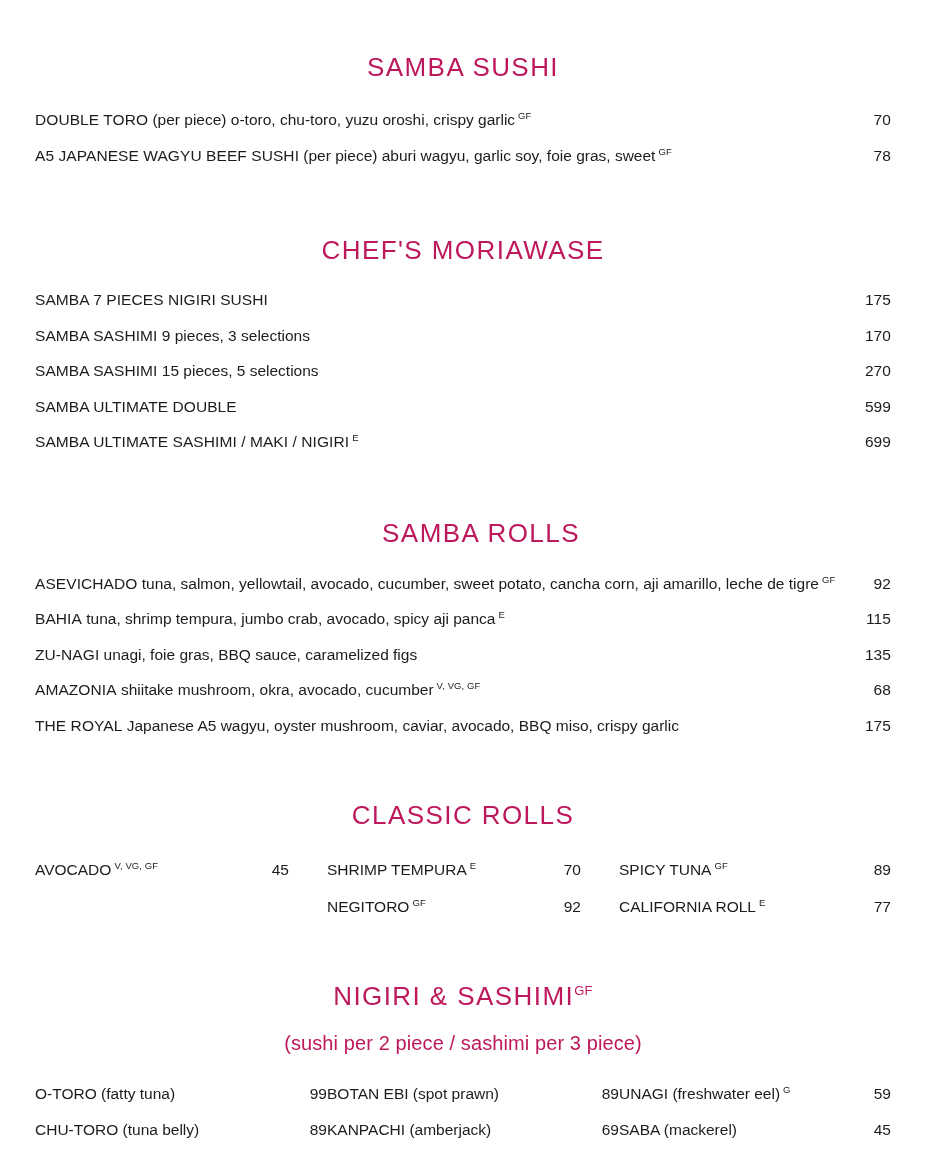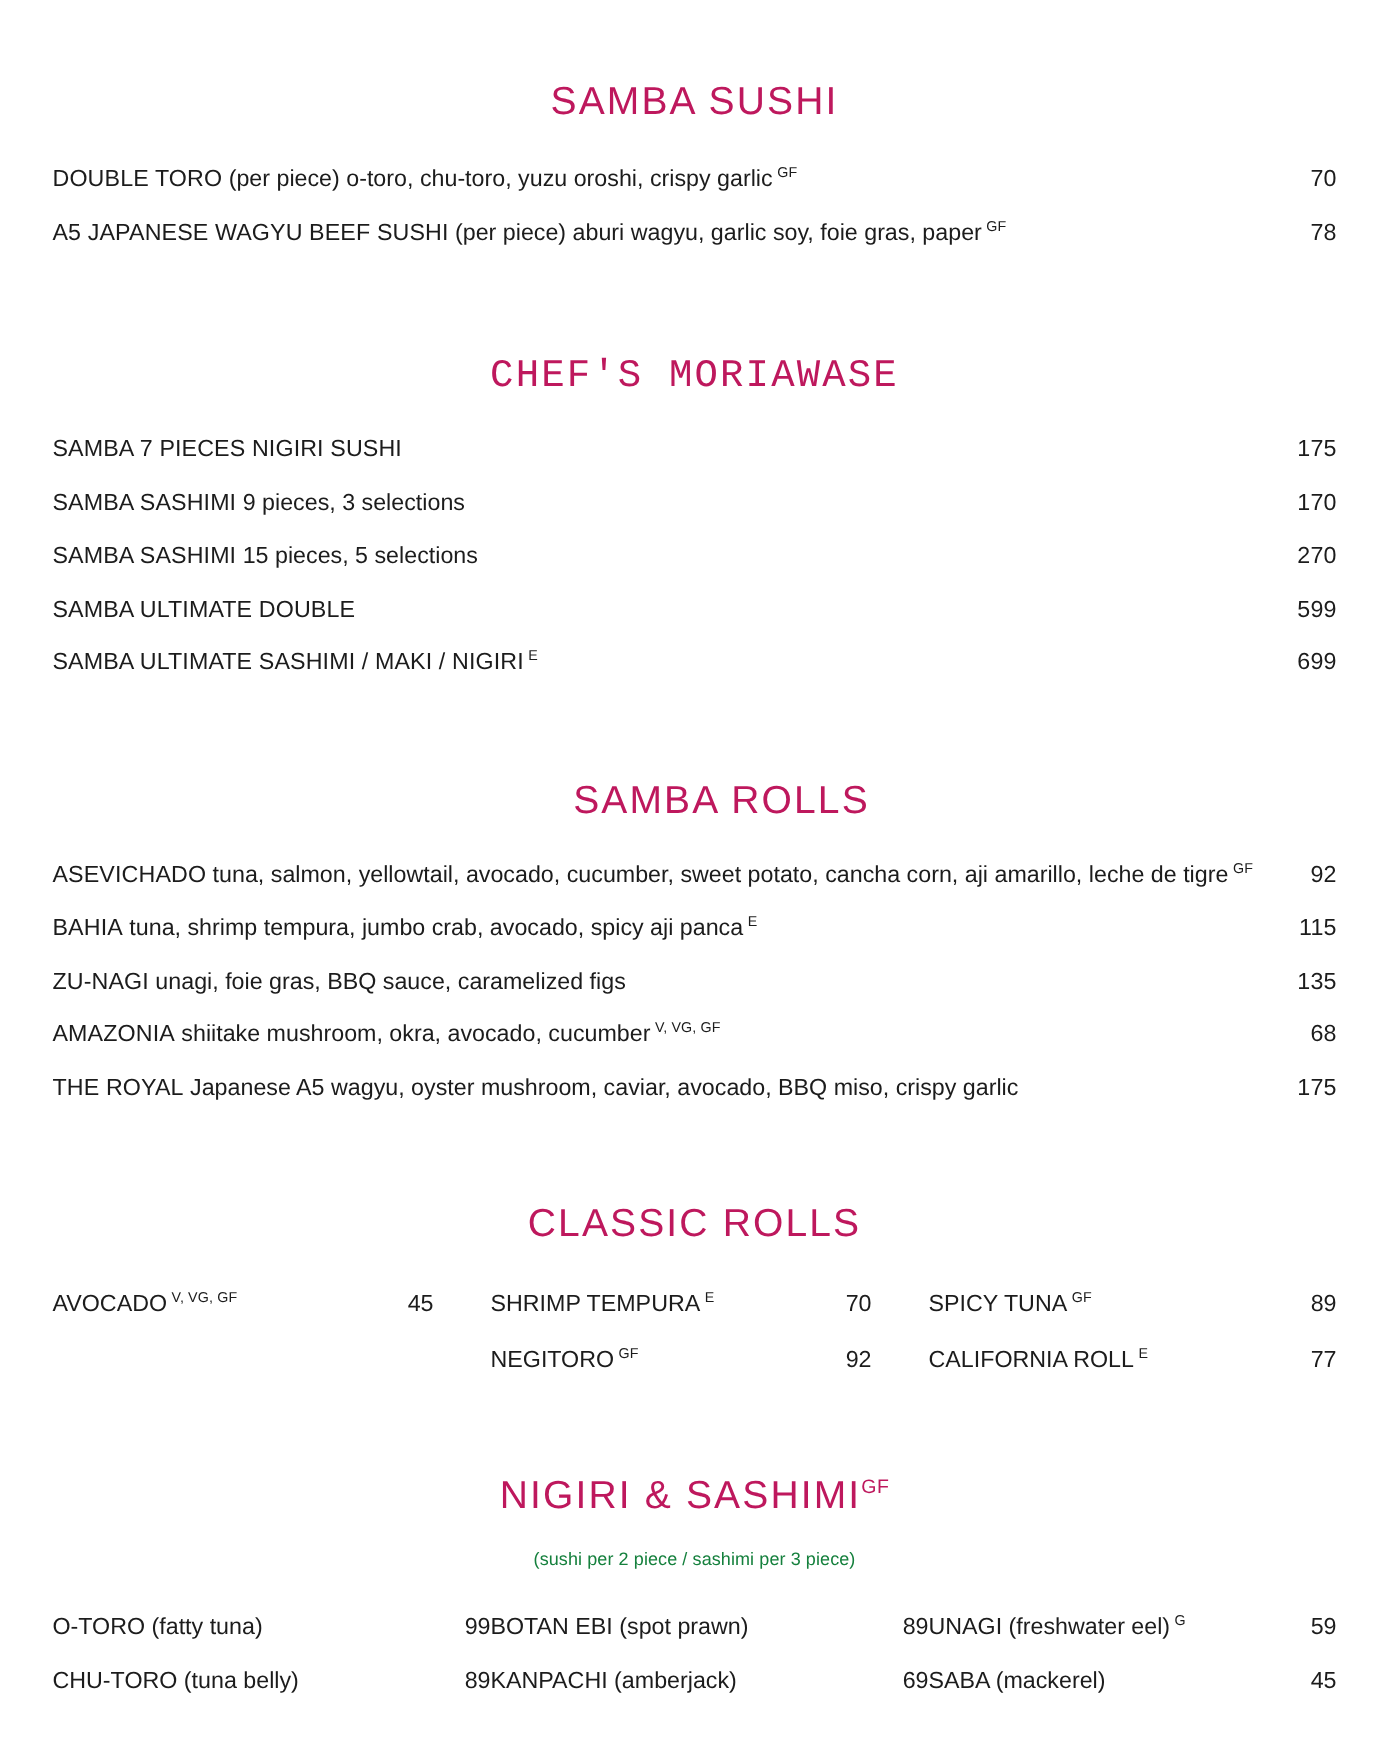--- a/index.html
+++ b/index.html
@@ -26,37 +26,37 @@
 
   
   .section-heading {
     text-align: center;
     font-weight: 300;
     letter-spacing: 0.055em;
     color: #be185d;
     line-height: 1.1;
   }
   .sh-samba-sushi   { font-size: 26px; padding-top: 31px; }
-  .sh-moriawase     { font-size: 26px; padding-top: 49px; font-family: Liberation Mono, monospace; }
+  .sh-moriawase     { font-size: 26px; padding-top: 49px; }
   .sh-samba-rolls   { font-size: 26px; padding-top: 46px; padding-left: 36px; }
   .sh-classic-rolls { font-size: 26px; padding-top: 44px; }
   .sh-nigiri        { font-size: 26px; padding-top: 44px; }
 
   .heading-sup {
     font-size: 13px;
     vertical-align: super;
     letter-spacing: 0.02em;
     font-weight: 400;
   }
   .section-subtitle {
     text-align: center;
-    font-size: 12px;
+    font-size: 20px;
     font-weight: 400;
     letter-spacing: 0.005em;
-    color: #15803d;
+    color: #be185d;
     margin-top: 7px;
   }
 
   
   .item-list {
     margin: 0;
     padding: 0 35px 0 35px;
     list-style: none;
   }
   .list-gap-lg { margin-top: 29px; }
@@ -142,21 +142,21 @@
 
   <h2 class="section-heading sh-samba-sushi">
     <span>SAMBA SUSHI</span>
   </h2>
   <ul class="item-list list-gap-lg">
       <li class="menu-row">
         <span class="row-text"><span class="row-name">DOUBLE TORO</span><span class="row-desc"> (per piece) o-toro, chu-toro, yuzu oroshi, crispy garlic</span><sup class="tag">GF</sup></span>
         <span class="row-price">70</span>
       </li>
       <li class="menu-row">
-        <span class="row-text"><span class="row-name">A5 JAPANESE WAGYU BEEF SUSHI</span><span class="row-desc"> (per piece) aburi wagyu, garlic soy, foie gras, paper</span><sup class="tag">GF</sup></span>
+        <span class="row-text"><span class="row-name">A5 JAPANESE WAGYU BEEF SUSHI</span><span class="row-desc"> (per piece) aburi wagyu, garlic soy, foie gras, sweet</span><sup class="tag">GF</sup></span>
         <span class="row-price">78</span>
       </li>
     </ul>
 
   <h2 class="section-heading sh-moriawase">
     <span>CHEF'S MORIAWASE</span>
   </h2>
   <ul class="item-list list-gap-md">
       <li class="menu-row">
         <span class="row-text"><span class="row-name">SAMBA 7 PIECES NIGIRI SUSHI</span></span>

